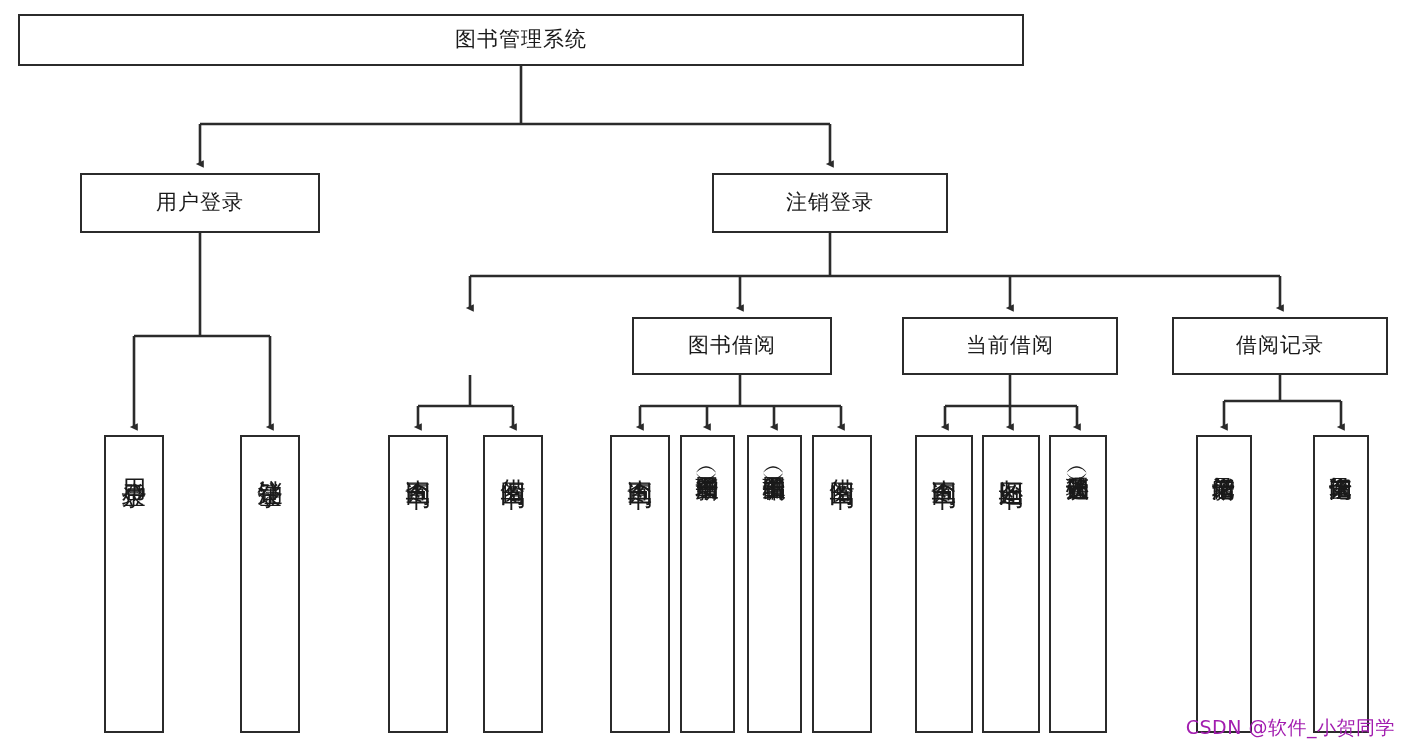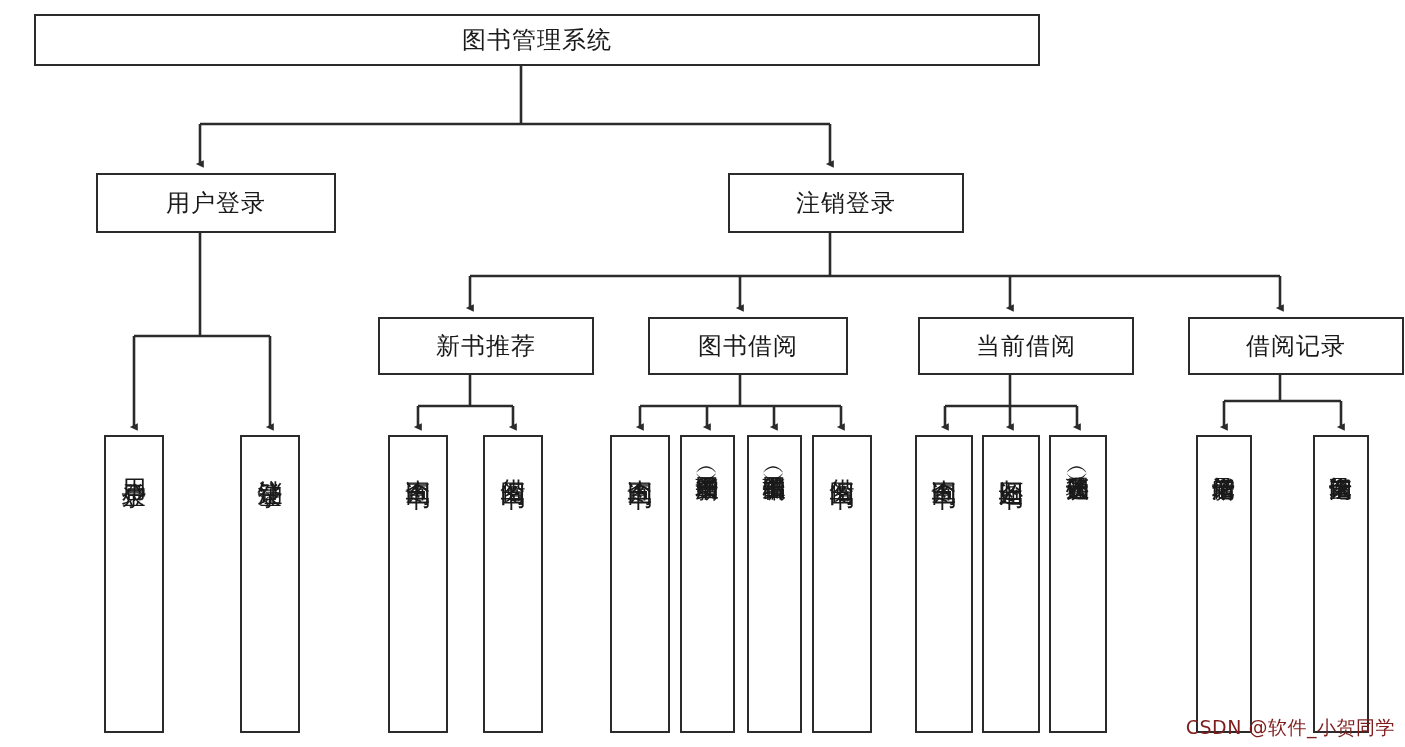--- a/index.html
+++ b/index.html
@@ -30,24 +30,23 @@
     position: absolute;
     box-sizing: border-box;
     background: #ffffff;
     border: 2.5px solid #2b2b2b;
     display: flex;
     align-items: center;
     justify-content: center;
     color: #1a1a1a;
   }
   .node.horiz {
-    font-size: 24px;
+    font-size: 21px;
     line-height: 1.2;
     letter-spacing: 1px;
-    margin-left: 16px;
   }
   .node.leaf {
     align-items: flex-start;
     justify-content: center;
     padding-top: 22px;
   }
   .node.leaf .vtext {
     writing-mode: vertical-rl;
     text-orientation: upright;
     font-size: 25px;
@@ -59,21 +58,21 @@
   .node.leaf.narrow .vtext {
     font-size: 23px;
     line-height: 1.05;
     letter-spacing: 0px;
   }
   .watermark {
     position: absolute;
     right: 10px;
     bottom: 6px;
     font-size: 19px;
-    color: #7f1d1d;
+    color: #a21caf;
     letter-spacing: 0.5px;
     white-space: nowrap;
     margin-left: 8px;
   }
 </style>
 </head>
 <body>
 
 <div id="diagram-root">
 
@@ -131,23 +130,20 @@
     <span>图书管理系统</span>
   </div>
 
   <div class="node horiz" style="left:80px; top:173px; width:240px; height:60px;">
     <span>用户登录</span>
   </div>
   <div class="node horiz" style="left:712px; top:173px; width:236px; height:60px;">
     <span>注销登录</span>
   </div>
 
-  <div class="node horiz" style="left:362px; top:317px; width:216px; height:58px;">
-    <span>新书推荐</span>
-  </div>
   <div class="node horiz" style="left:632px; top:317px; width:200px; height:58px;">
     <span>图书借阅</span>
   </div>
   <div class="node horiz" style="left:1172px; top:317px; width:216px; height:58px;">
     <span>借阅记录</span>
   </div>
   <div class="node horiz" style="left:902px; top:317px; width:216px; height:58px;">
     <span>当前借阅</span>
   </div>
 

